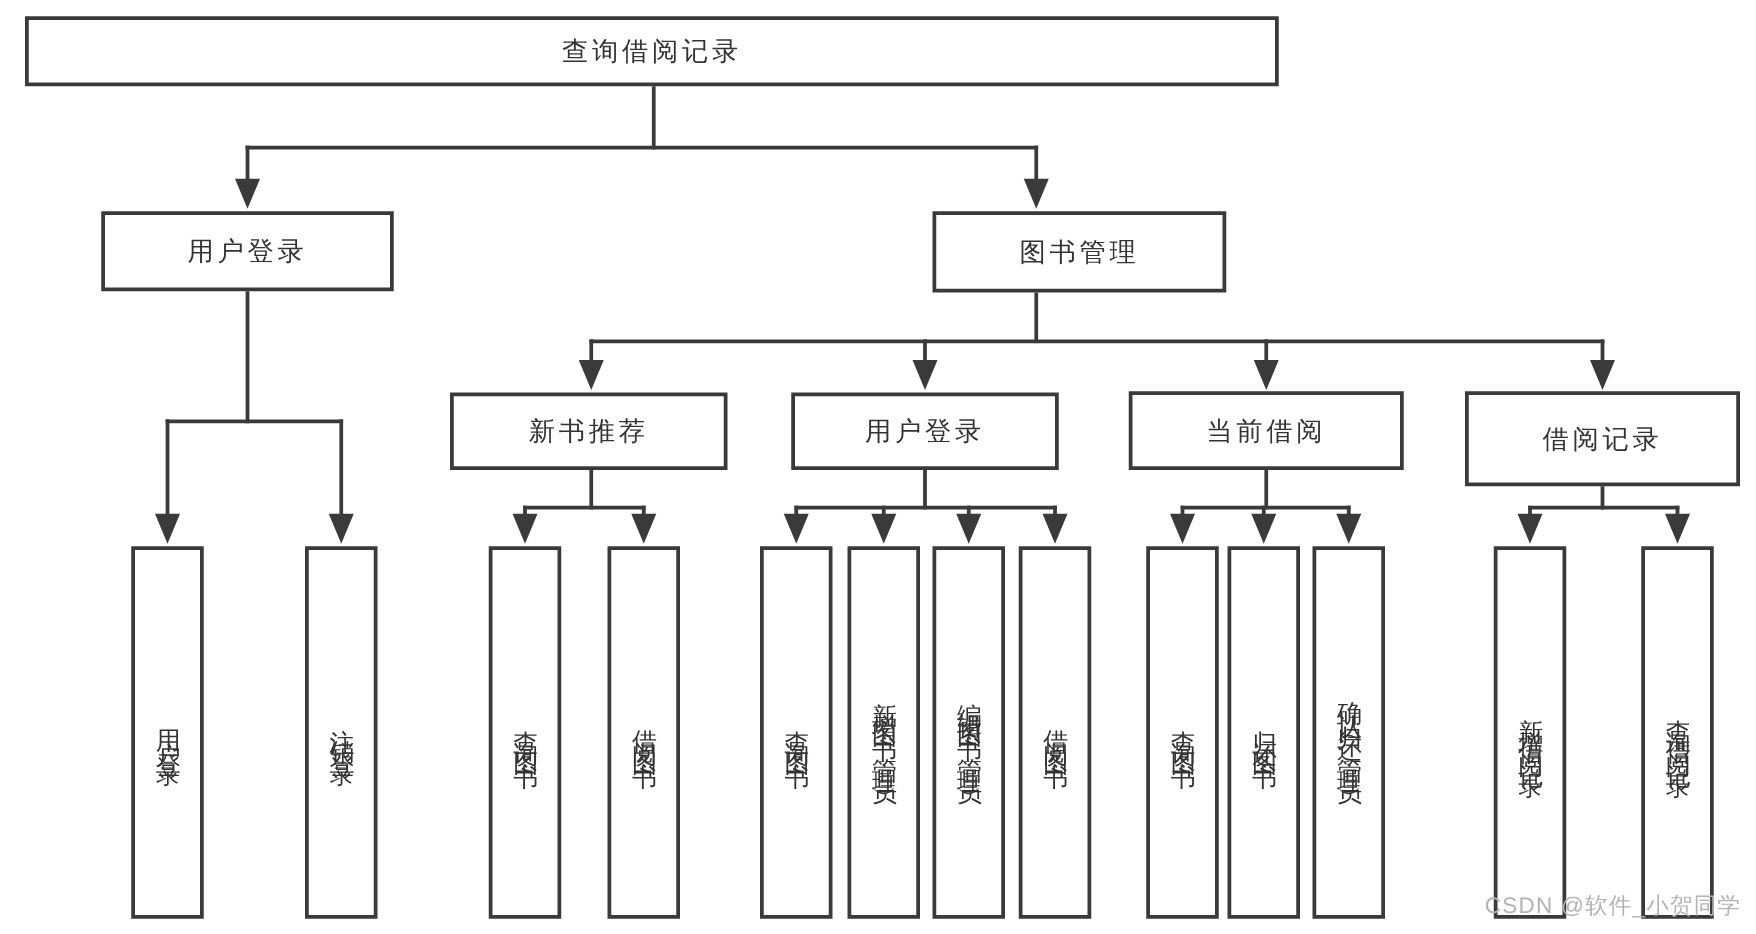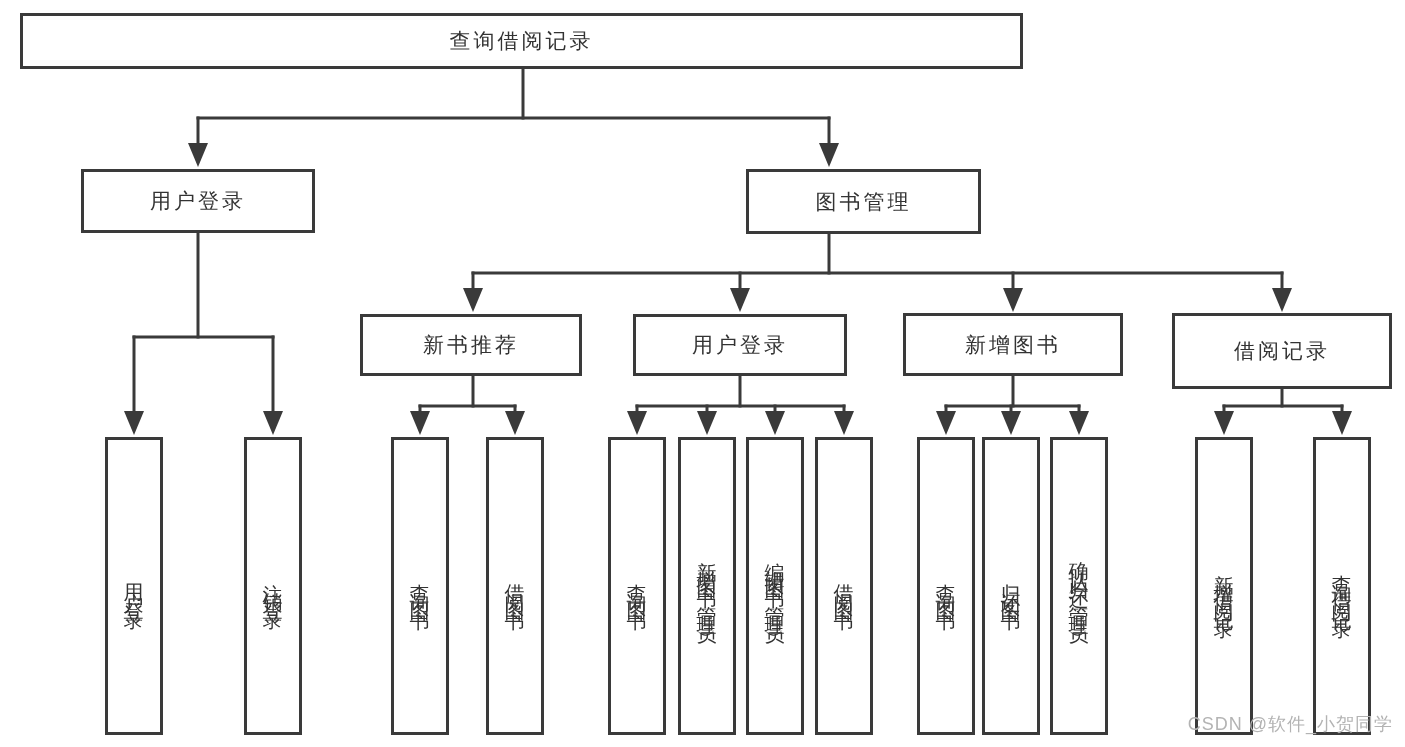--- a/index.html
+++ b/index.html
@@ -108,21 +108,21 @@
     <span class="h-label">图书管理</span>
   </div>
 
   <div class="box" style="left:360px;top:314px;width:222px;height:62px;">
     <span class="h-label">新书推荐</span>
   </div>
   <div class="box" style="left:633px;top:314px;width:214px;height:62px;">
     <span class="h-label">用户登录</span>
   </div>
   <div class="box" style="left:903px;top:313px;width:220px;height:63px;">
-    <span class="h-label">新增图书</span>
+    <span class="h-label">当前借阅</span>
   </div>
   <div class="box" style="left:1172px;top:313px;width:220px;height:76px;">
     <span class="h-label">借阅记录</span>
   </div>
 
   <div class="box leaf" style="left:105px;">
     <span class="v-label">用户登录</span>
   </div>
   <div class="box leaf" style="left:244px;">
     <span class="v-label">注销登录</span>

